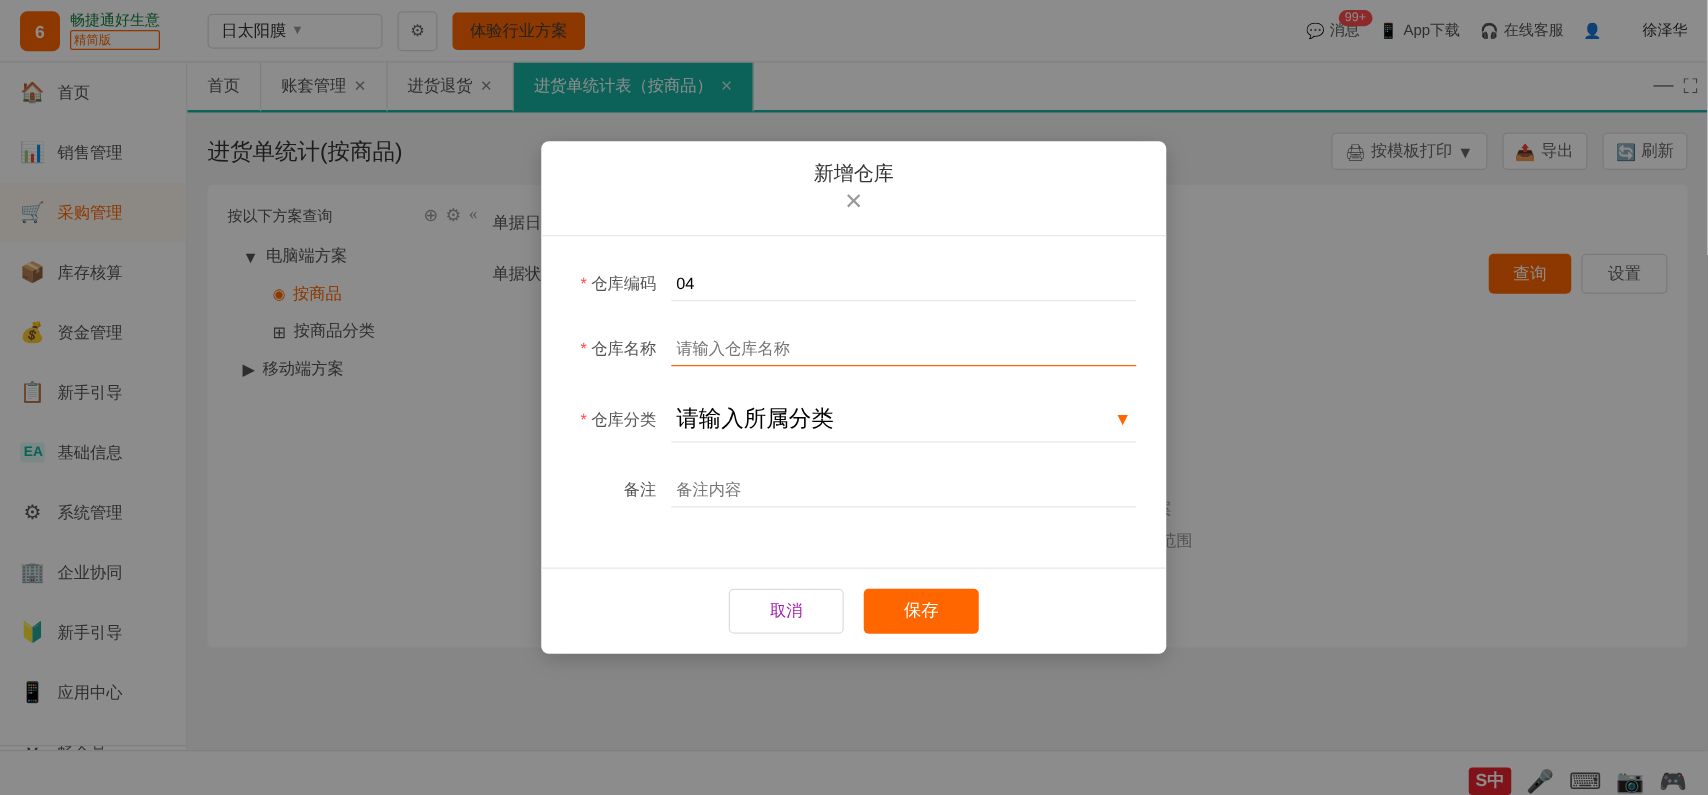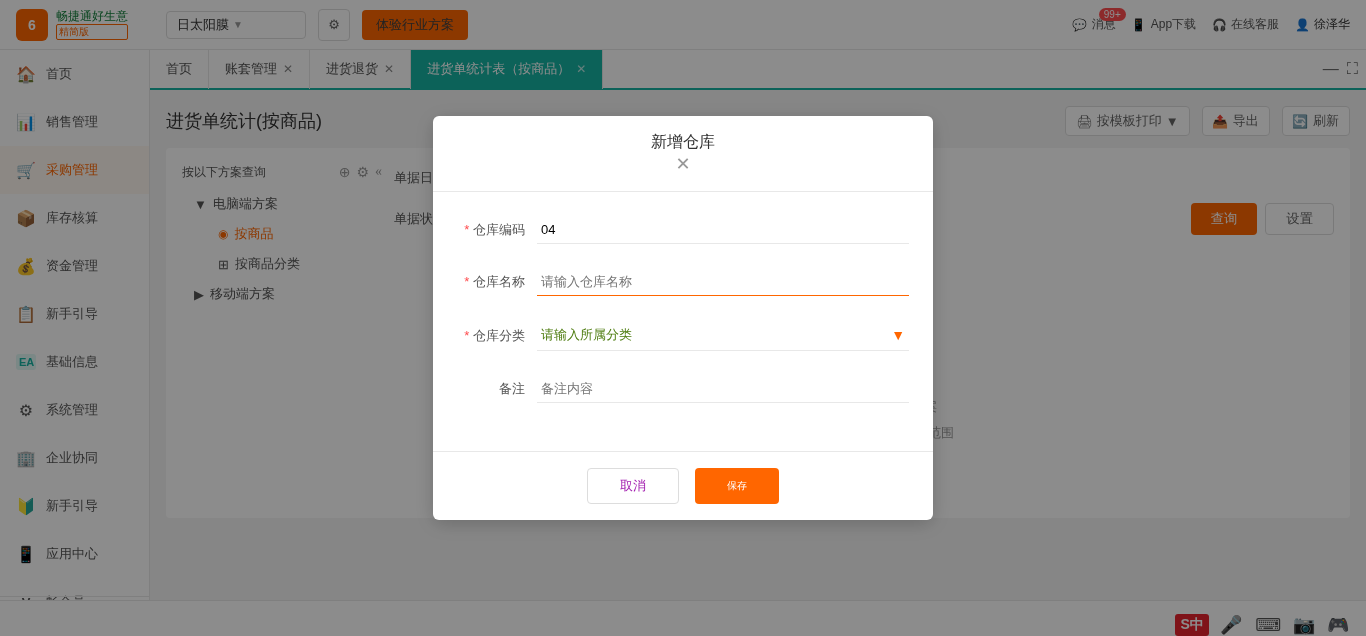--- a/index.html
+++ b/index.html
@@ -61,21 +61,21 @@
     }
     .header-icon-item {
       display: flex; align-items: center; gap: 4px;
       color: #555; cursor: pointer; font-size: 12px; position: relative;
     }
     .badge {
       background: #ff4d4f; color: #fff;
       border-radius: 10px; font-size: 10px;
       padding: 1px 5px; position: absolute; top: -8px; right: -10px;
     }
-    .user-name { color: #333; }
+    .user-name { color: #333; margin-left: 28px; }
 
     
     .tabs-bar {
       position: fixed; top: 50px; left: 150px; right: 0; z-index: 99;
       height: 40px;
       background: #fff;
       display: flex; align-items: center;
       border-bottom: 2px solid #17b3a3;
     }
     .tab {
@@ -209,33 +209,33 @@
     .form-input {
       flex: 1; border: none; border-bottom: 1px solid #e8e8e8;
       padding: 6px 4px; font-size: 13px; outline: none;
     }
     .form-input.active-input { border-bottom-color: #ff6600; }
     .form-select-row {
       flex: 1; border-bottom: 1px solid #e8e8e8;
       display: flex; align-items: center; justify-content: space-between;
       padding: 6px 4px;
     }
-    .select-placeholder { color: #4d7c0f; font-size: 13px; text-align: right; }
+    .select-placeholder { color: #000000; font-size: 18px; text-align: right; }
     .select-arrow { color: #ff6600; font-size: 14px; }
     .modal-footer {
       padding: 16px 24px; border-top: 1px solid #e8e8e8;
       display: flex; justify-content: center; gap: 16px;
     }
     .cancel-btn {
       padding: 8px 32px; border: 1px solid #ddd; border-radius: 4px;
       background: #fff; color: #a21caf; cursor: pointer; font-size: 13px;
     }
     .save-btn {
       padding: 8px 32px; border: none; border-radius: 4px;
-      background: #ff6600; color: #fff; cursor: pointer; font-size: 10px;
+      background: #ff6600; color: #fff; cursor: pointer; font-size: 14px;
     }
 
     
     .bottom-bar {
       position: fixed; bottom: 0; left: 0; right: 0; height: 36px;
       background: #fff; border-top: 1px solid #e8e8e8;
       display: flex; align-items: flex-end; justify-content: flex-end;
       padding: 0 16px; gap: 12px; z-index: 99;
     }
     .bottom-icon { font-size: 18px; cursor: pointer; color: #555; }

